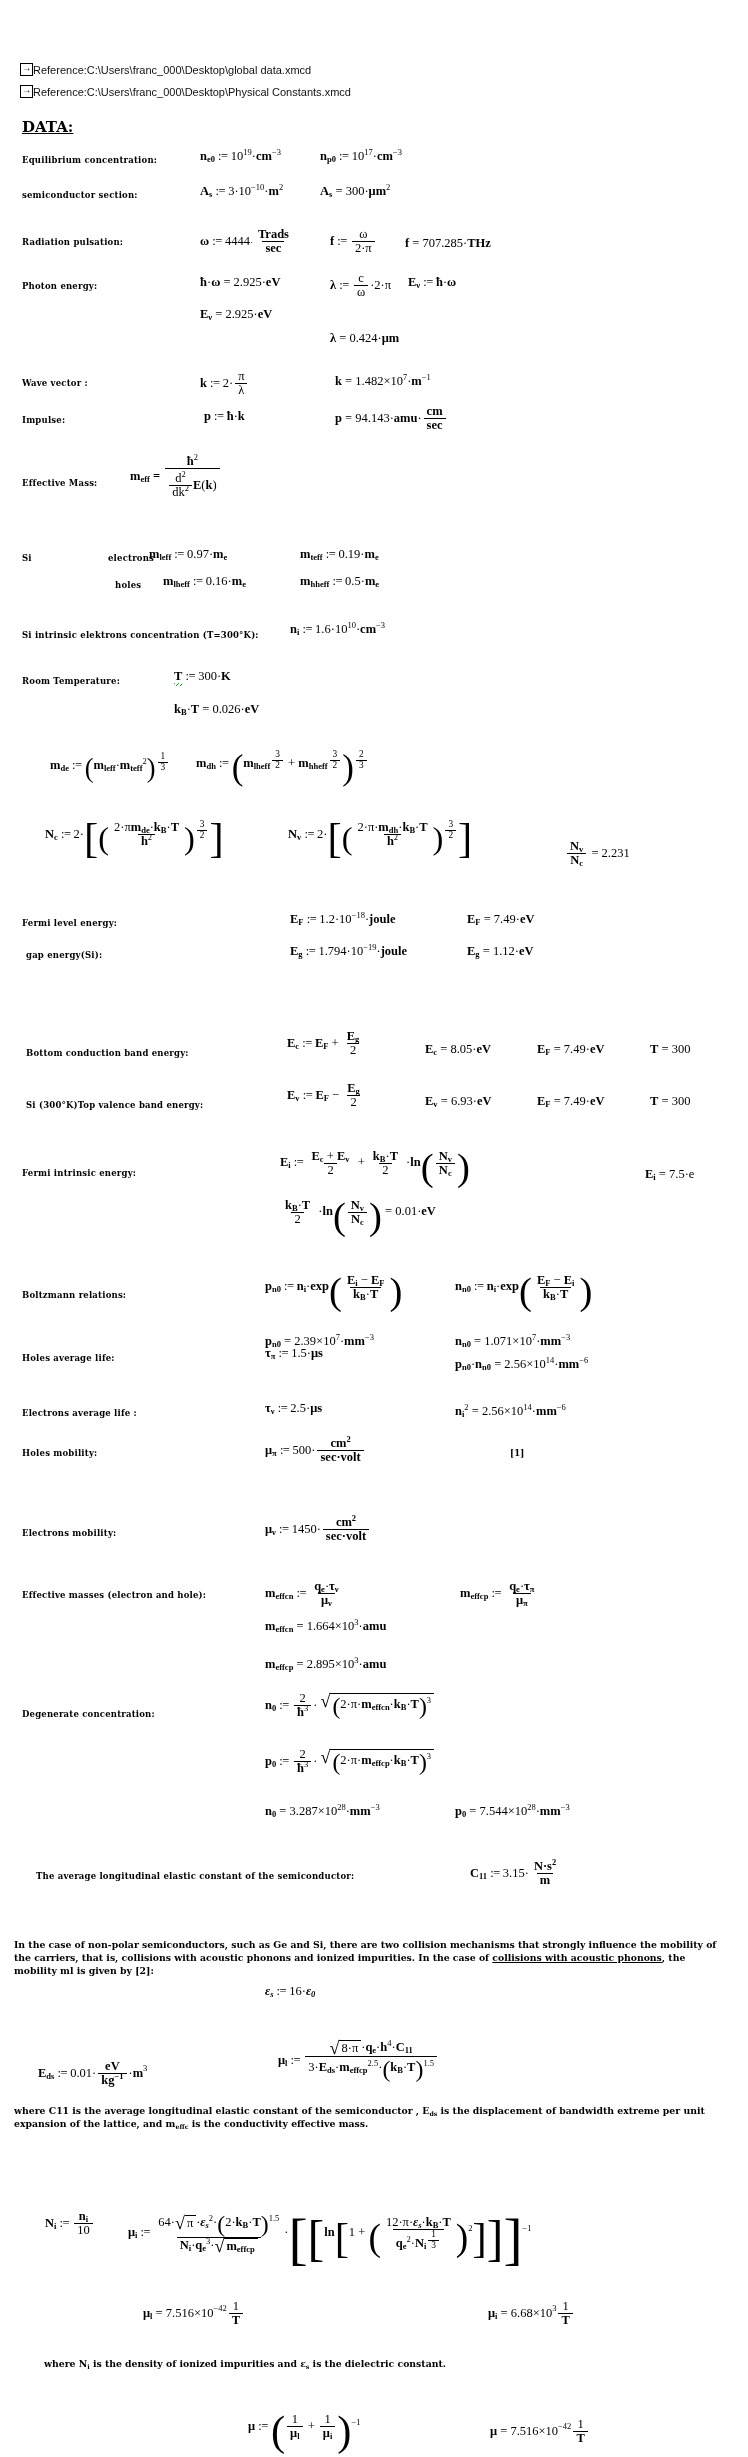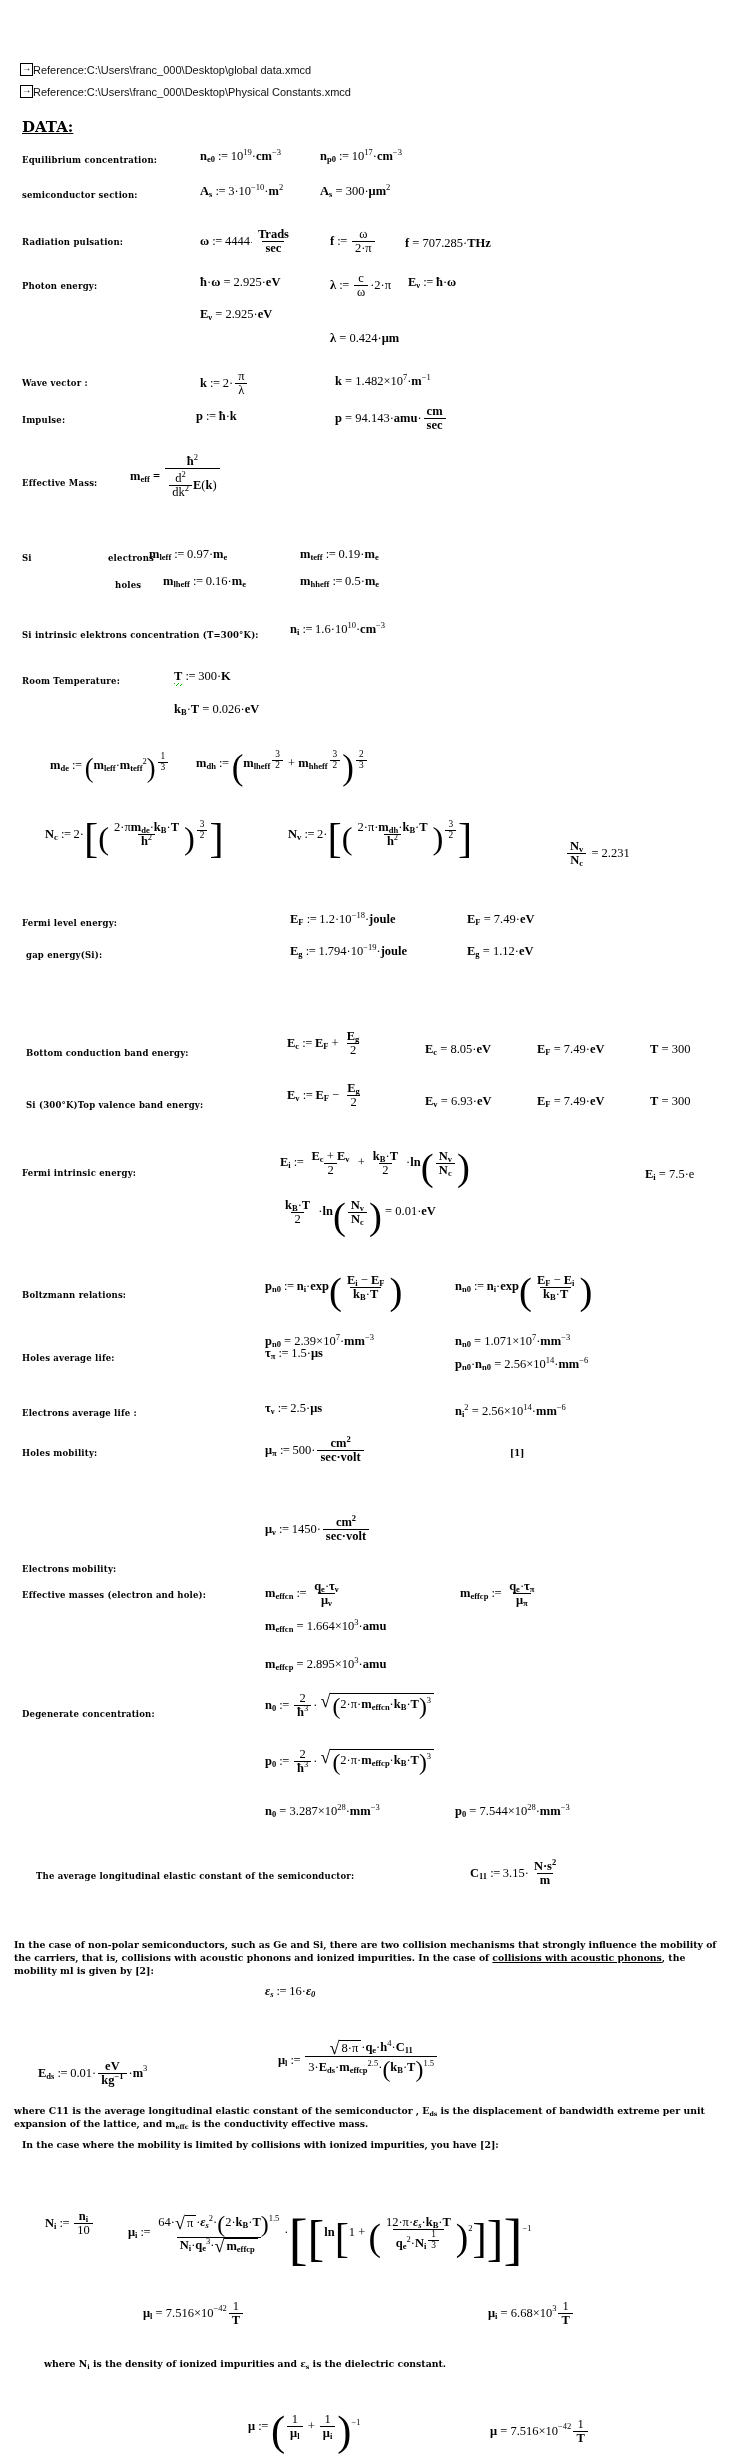--- a/index.html
+++ b/index.html
@@ -179,21 +179,21 @@
     <span class="var">k</span> <span class="asg">:=</span> 2·<span class="frac">
         <span class="num">π</span>
         <span class="den">λ</span>
       </span>
   </div>
   <div class="m" style="left:335px;top:375px;">
     <span class="var">k</span> = 1.482×10<sup>7</sup>·<span class="mb">m</span><sup>−1</sup>
   </div>
 
   <div class="lbl nw" style="left:22px;top:415px;">Impulse:</div>
-  <div class="m" style="left:196px;top:410px;">
+  <div class="m" style="left:204px;top:410px;">
     <span class="var">p</span> <span class="asg">:=</span> <span class="var">ħ</span>·<span class="var">k</span>
   </div>
   <div class="m" style="left:335px;top:405px;">
     <span class="var">p</span> = 94.143·<span class="mb">amu</span>·<span class="frac">
         <span class="num mb">cm</span>
         <span class="den mb">sec</span>
       </span>
   </div>
 
   <div class="lbl nw" style="left:22px;top:478px;">Effective Mass:</div>
@@ -406,21 +406,21 @@
 
   <div class="lbl nw" style="left:22px;top:1448px;">Holes mobility:</div>
   <div class="m" style="left:265px;top:1437px;">
     <span class="var">μ<sub>π</sub></span> <span class="asg">:=</span> 500·<span class="frac">
         <span class="num mb">cm<sup>2</sup></span>
         <span class="den mb">sec·volt</span>
       </span>
   </div>
   <div class="lbl nw" style="left:510px;top:1448px;">[1]</div>
 
-  <div class="lbl nw" style="left:22px;top:1528px;margin-top:36px;">Electrons mobility:</div>
+  <div class="lbl nw" style="left:22px;top:1528px;">Electrons mobility:</div>
   <div class="m" style="left:265px;top:1516px;">
     <span class="var">μ<sub>ν</sub></span> <span class="asg">:=</span> 1450·<span class="frac">
         <span class="num mb">cm<sup>2</sup></span>
         <span class="den mb">sec·volt</span>
       </span>
   </div>
 
   <div class="lbl" style="left:22px;top:1590px;width:245px;">Effective masses (electron and hole):</div>
   <div class="m" style="left:265px;top:1580px;">
     <span class="var">m<sub>effcn</sub></span> <span class="asg">:=</span> <span class="frac">
@@ -498,21 +498,20 @@
             <span class="sqsym">√</span>
             <span class="sqbar">8·π</span>
           </span>·<span class="var">q<sub>e</sub></span>·<span class="var">h</span><sup>4</sup>·<span class="var">C<sub>11</sub></span></span>
       <span class="den">3·<span class="var">E<sub>ds</sub></span>·<span class="var">m<sub>effcp</sub></span><sup>2.5</sup>·<span style="font-size:1.9em;font-weight:200;vertical-align:-.25em;">(</span><span class="var">k<sub>B</sub></span>·<span class="var">T</span><span style="font-size:1.9em;font-weight:200;vertical-align:-.25em;">)</span><sup>1.5</sup></span>
     </span>
   </div>
 
   <div class="para" style="left:14px;top:2104px;width:720px;">
     <span>where C11 is the average longitudinal elastic constant of the semiconductor , E</span><sub>ds</sub><span> is the displacement of bandwidth extreme per unit expansion of the lattice, and m</span><sub>effc</sub><span> is the conductivity effective mass.</span>
   </div>
-  <div class="para" style="left:22px;top:2138px;width:716px;">In the case where the mobility is limited by collisions with ionized impurities, you have [2]:</div>
 
   <div class="m" style="left:45px;top:2210px;">
     <span class="var">N<sub>i</sub></span> <span class="asg">:=</span> <span class="frac">
         <span class="num"><span class="var">n<sub>i</sub></span></span>
         <span class="den">10</span>
       </span>
   </div>
   <div class="m" style="left:128px;top:2210px;">
     <span class="var">μ<sub>i</sub></span> <span class="asg">:=</span>
     <span class="frac">

